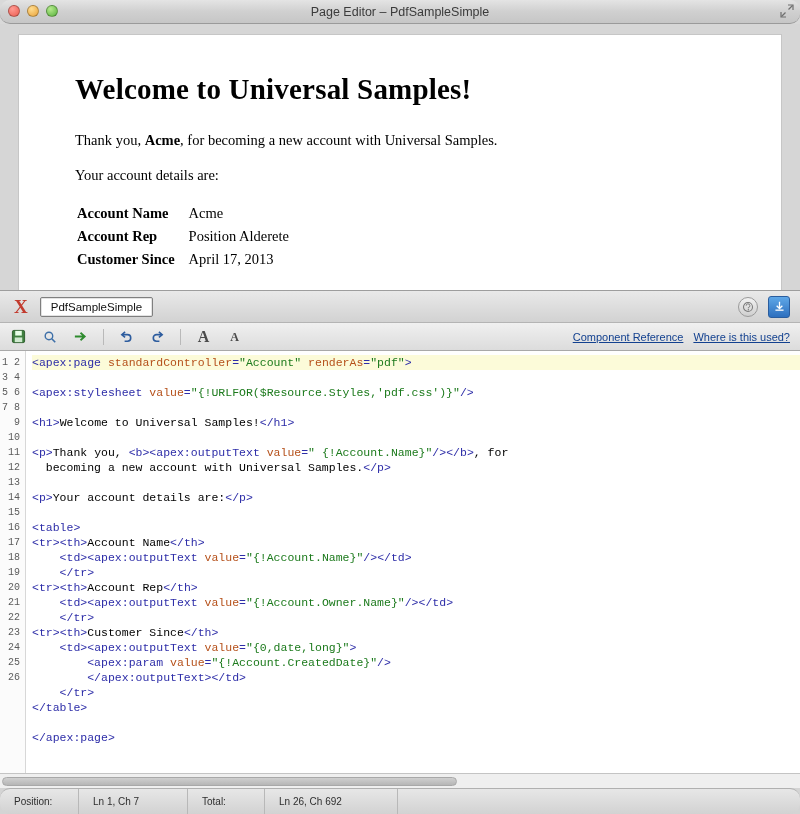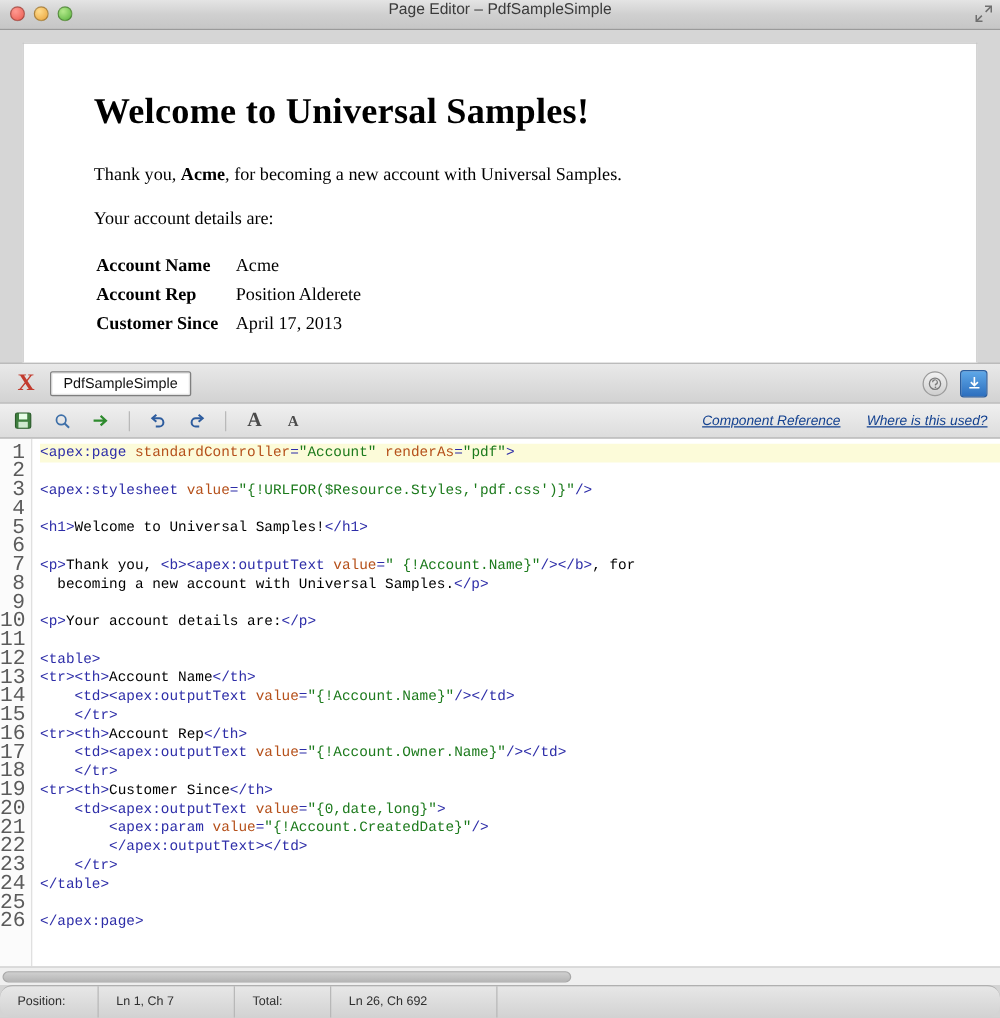--- a/index.html
+++ b/index.html
@@ -26,21 +26,23 @@
     flex-direction: column;
   }
 
   
   .titlebar {
     height: 23px;
     background: linear-gradient(to bottom, #e4e4e4 0%, #d0d0d0 50%, #c6c6c6 100%);
     border-bottom: 1px solid #9a9a9a;
     position: relative;
     display: flex;
-    flex: none;
+    align-items: center;
+    flex: none;
+    border-radius: 10px;
   }
   .traffic {
     position: absolute;
     left: 8px;
     top: 5px;
     display: flex;
     gap: 7px;
   }
   .dot {
     width: 12px; height: 12px;
@@ -190,22 +192,21 @@
     width: 17px; height: 17px;
     display: flex; align-items: center; justify-content: center;
     color: #4b4b4b;
     font-size: 14px;
     line-height: 1;
   }
   .tb-sep { width: 1px; height: 16px; background: #b9b9b9; }
   .toolbar-links {
     margin-left: auto;
     display: flex;
-    gap: 21px;
-    font-style: italic;
+    gap: 10px;
   }
   .toolbar-links a {
     color: #12408f;
     font-size: 11px;
     text-decoration: underline;
   }
 
   
   .code-area {
     flex: 1;
@@ -217,21 +218,21 @@
   }
   .gutter {
     flex: none;
     width: 26px;
     background: #fbfbfb;
     border-right: 1px solid #d7d7d7;
     text-align: right;
     padding: 4px 5px 0 0;
     box-sizing: border-box;
     font-family: "Liberation Mono", monospace;
-    font-size: 17px;
+    font-size: 10px;
     color: #5b5b5b;
     line-height: 15px;
     user-select: none;
   }
   .code-scroll {
     flex: 1;
     overflow: hidden;
     position: relative;
     background: #fff;
   }

